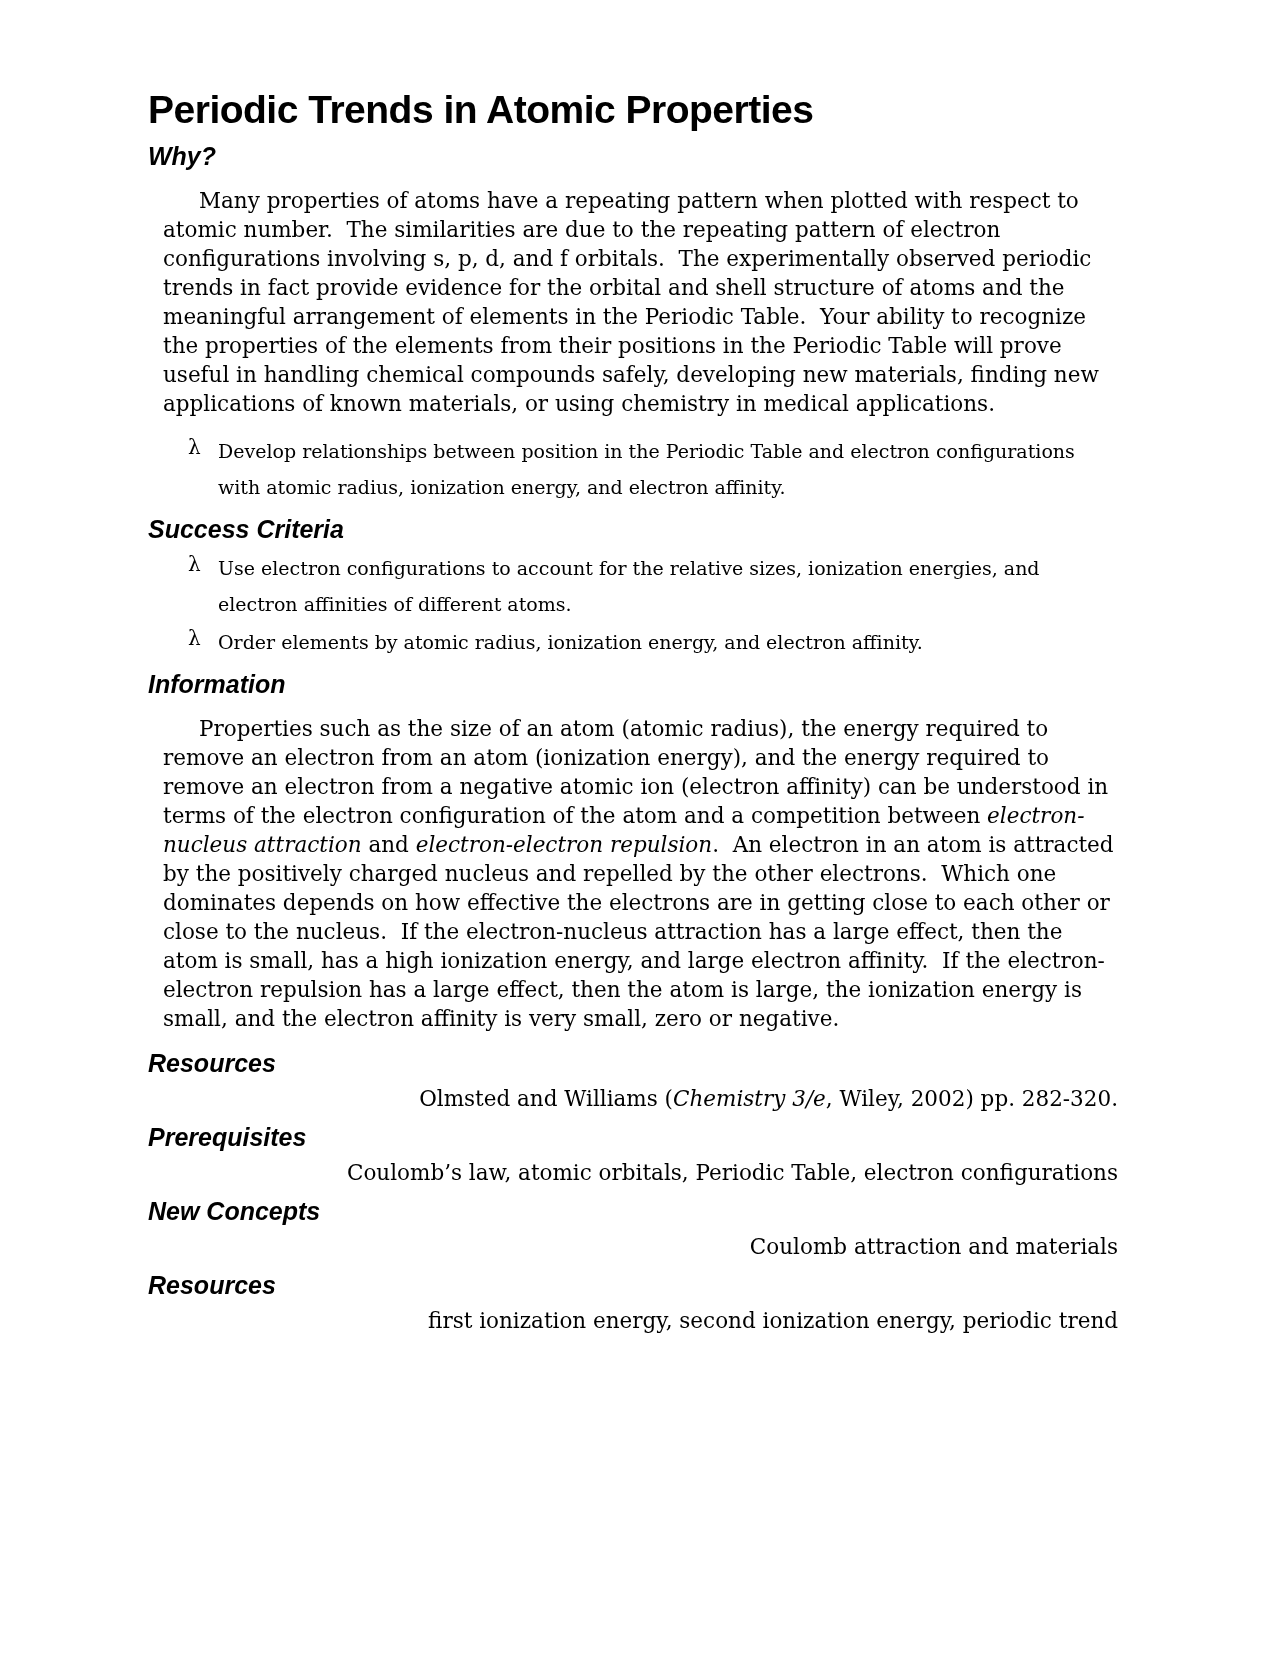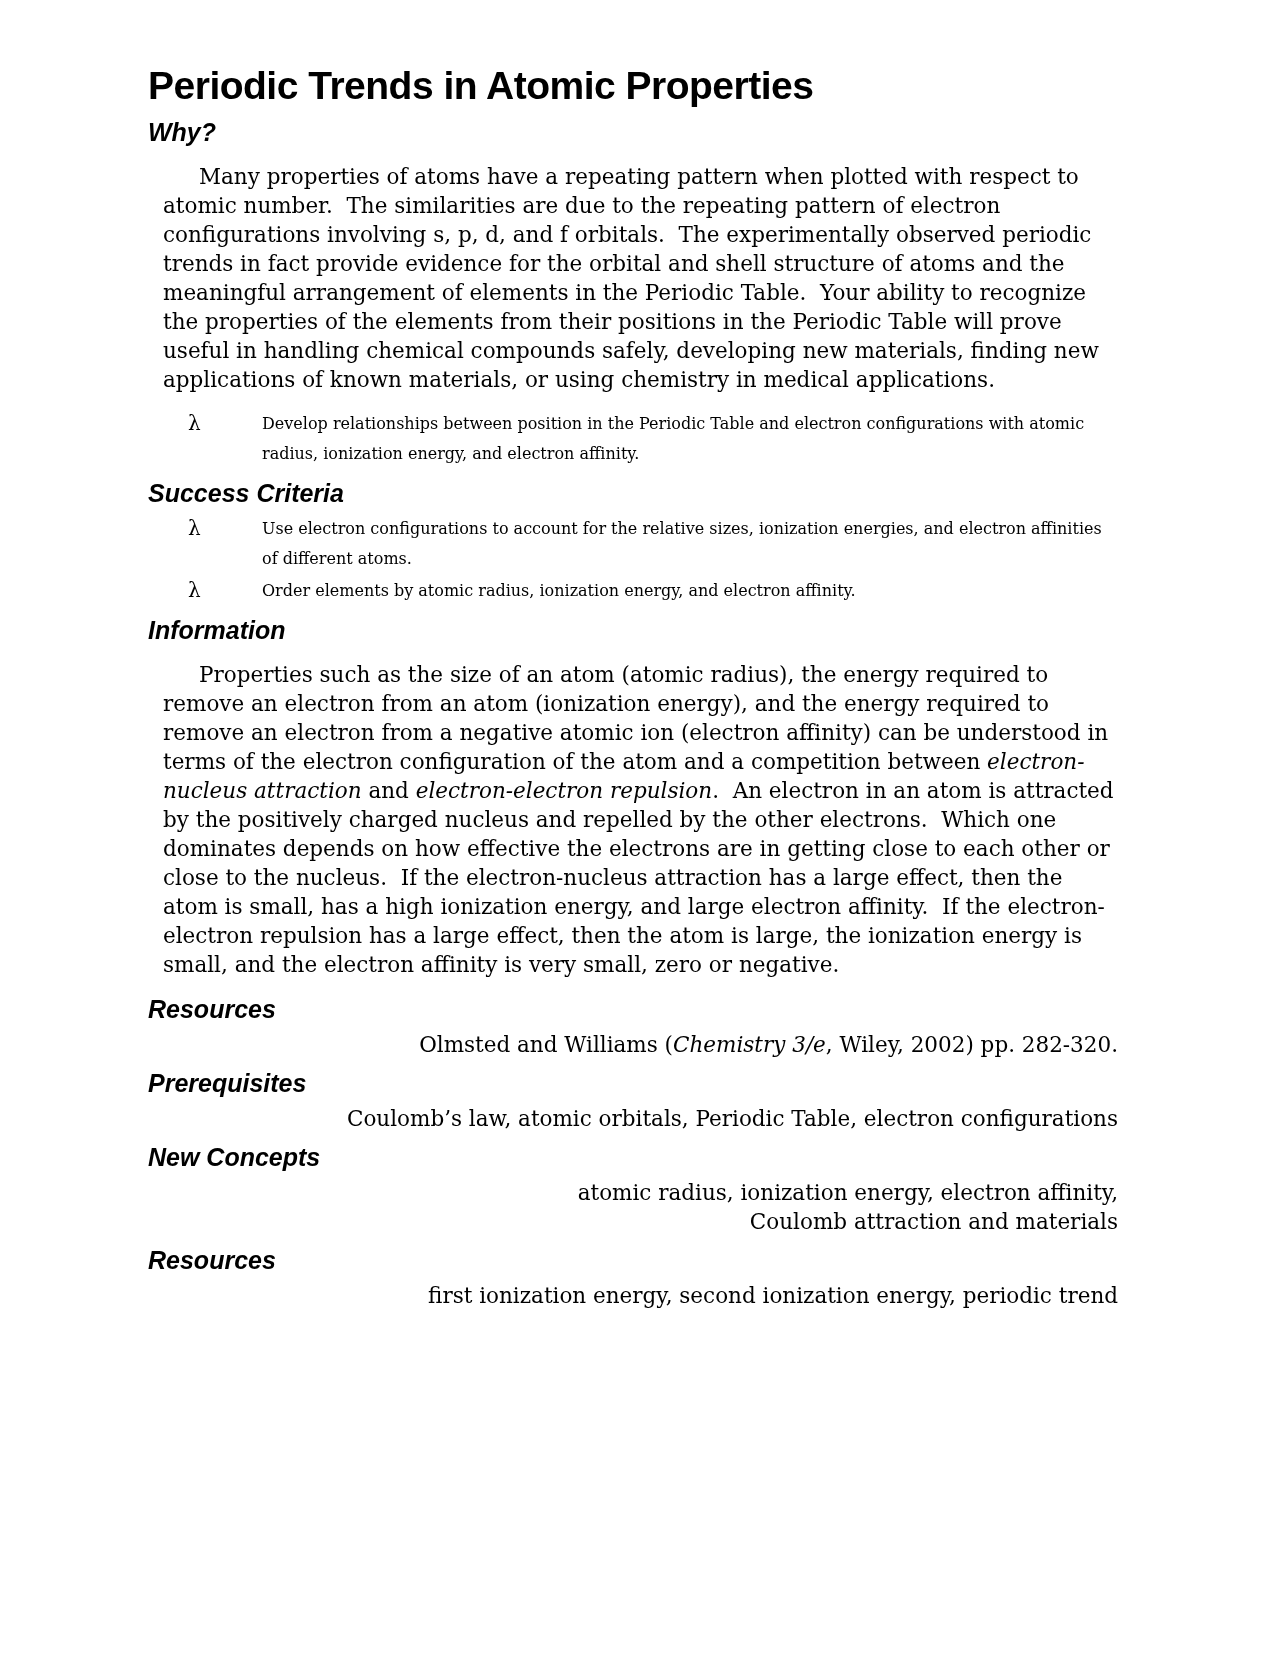--- a/index.html
+++ b/index.html
@@ -8,21 +8,21 @@
     height: 1656px;
     background: #ffffff;
     color: #000000;
     font-family: "DejaVu Serif", serif;
     overflow: hidden;
   }
   .page {
     box-sizing: border-box;
     width: 1280px;
     height: 1471px;
-    padding: 64px 145px 0 148px;
+    padding: 88px 145px 0 148px;
   }
   .doc-title {
     font-family: "Liberation Sans", sans-serif;
     font-weight: bold;
     font-size: 39px;
     line-height: 1.12;
     letter-spacing: -0.5px;
     margin: 0 0 2px 0;
     white-space: nowrap;
   }
@@ -60,23 +60,22 @@
     max-width: 972px;
   }
   .bullet-marker {
     flex: 0 0 30px;
     margin-left: 40px;
     font-size: 20px;
     line-height: 29px;
   }
   .bullet-text {
     flex: 1 1 auto;
-    font-size: 16px;
-    line-height: 30px;
-    margin-left: 44px;
+    font-size: 19px;
+    line-height: 36px;
   }
 </style>
 </head>
 <body>
 
 <div class="page">
 
   <h1 class="doc-title">Periodic Trends in Atomic Properties</h1>
 
   <section>
@@ -117,21 +116,20 @@
     <p class="plain-line"><span>Olmsted and Williams (</span><em>Chemistry 3/e</em><span>, Wiley, 2002) pp. 282-320.</span></p>
   </section>
 
   <section>
     <h2 class="section-heading">Prerequisites</h2>
     <p class="plain-line">Coulomb’s law, atomic orbitals, Periodic Table, electron configurations</p>
   </section>
 
   <section>
     <h2 class="section-heading">New Concepts</h2>
-    <p class="plain-line">atomic radius, ionization energy, electron affinity,</p>
     <p class="plain-line">Coulomb attraction and materials</p>
   </section>
 
   <section>
     <h2 class="section-heading">Resources</h2>
     <p class="plain-line">first ionization energy, second ionization energy, periodic trend</p>
   </section>
 
 </div>
 

